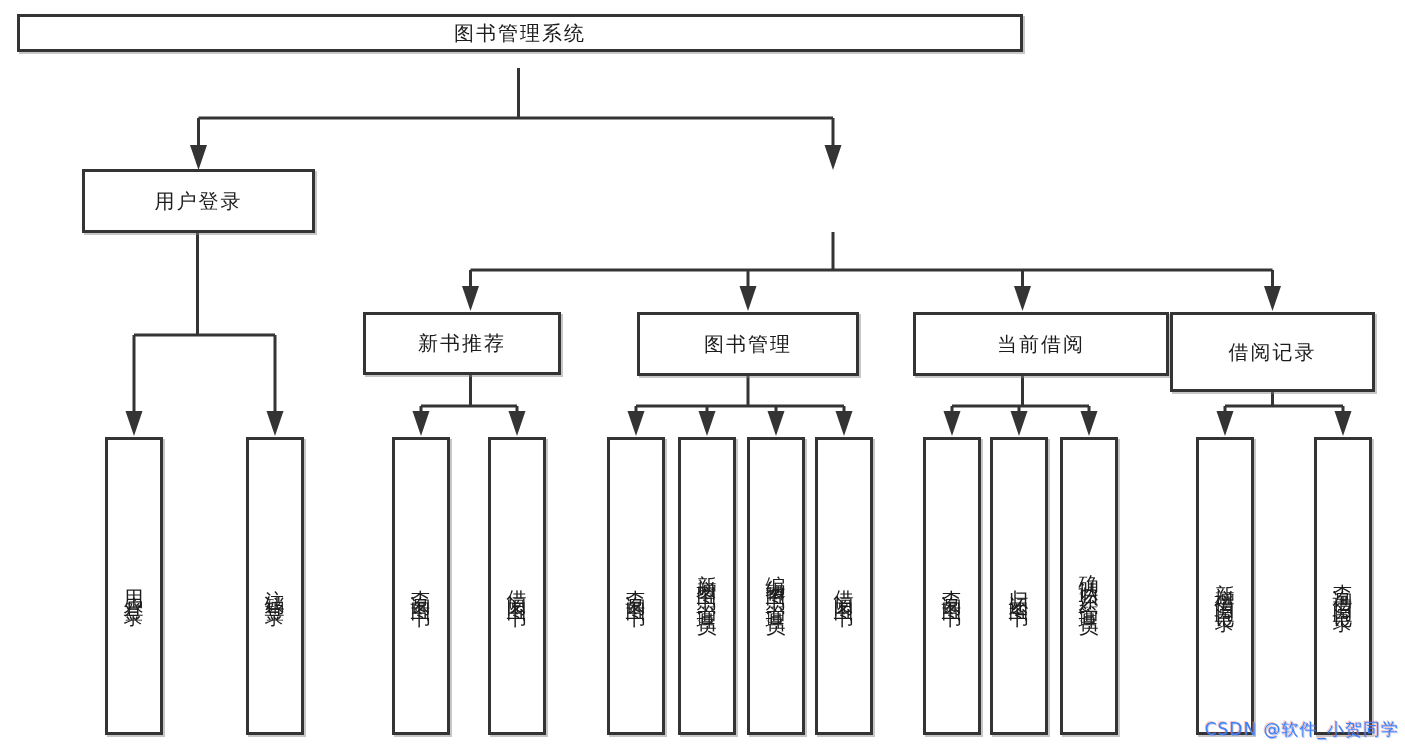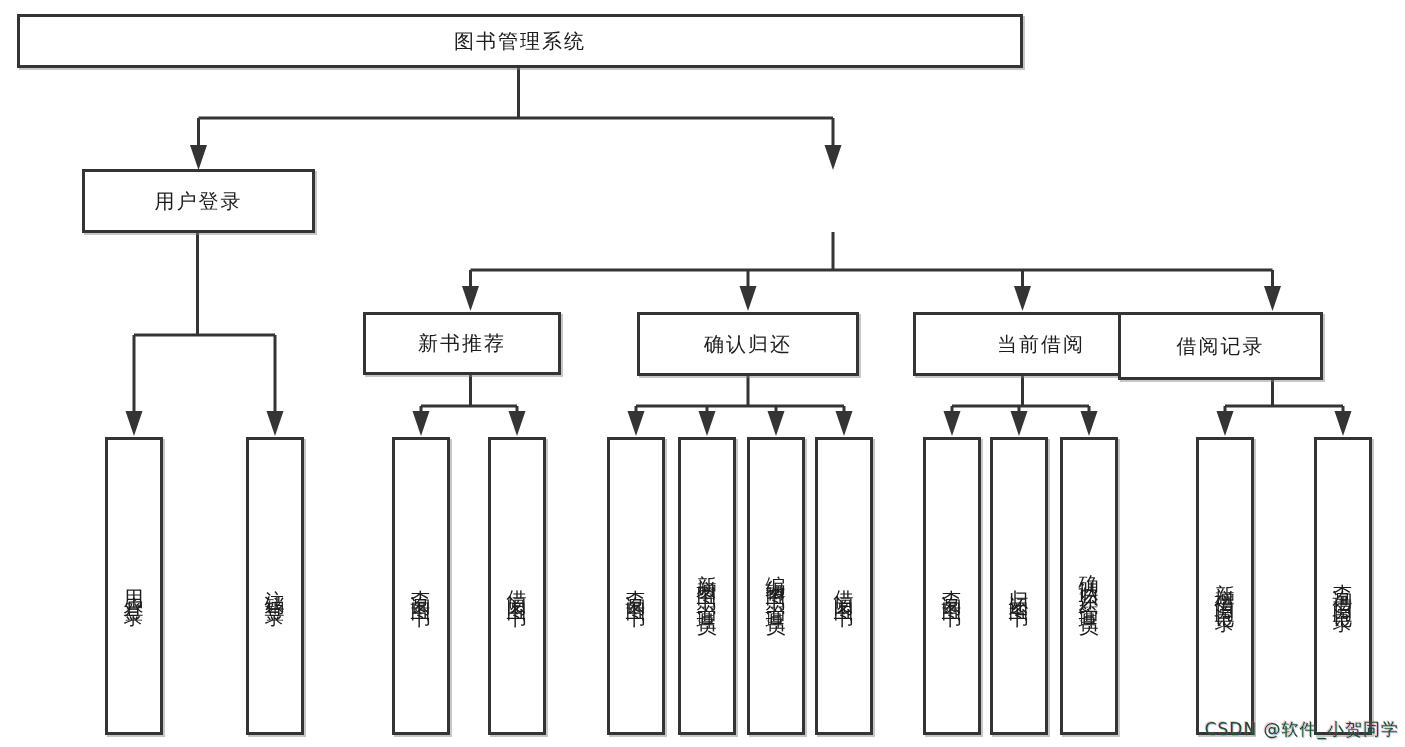--- a/index.html
+++ b/index.html
@@ -38,21 +38,21 @@
     font-size: 20px;
     letter-spacing: 6px;
     line-height: 1;
   }
   .watermark {
     position: absolute;
     right: 6px;
     bottom: 6px;
     font-size: 17px;
     letter-spacing: 1px;
-    color: #14532d;
+    color: #3b82f6;
     text-shadow: -1px -1px 0 rgba(235,90,90,0.35), 1px 1px 0 rgba(90,110,235,0.35);
     white-space: nowrap;
   }
 </style>
 </head>
 <body>
 
 <div class="stage">
 
   <svg class="connector-layer" viewBox="0 0 1405 747" xmlns="http://www.w3.org/2000/svg">
@@ -82,38 +82,38 @@
       <polygon points="767.5,411 784.5,411 776,436"></polygon>
       <polygon points="835.5,411 852.5,411 844,436"></polygon>
       <polygon points="943.5,411 960.5,411 952,436"></polygon>
       <polygon points="1010.5,411 1027.5,411 1019,436"></polygon>
       <polygon points="1080.5,411 1097.5,411 1089,436"></polygon>
       <polygon points="1216.5,411 1233.5,411 1225,436"></polygon>
       <polygon points="1334.5,411 1351.5,411 1343,436"></polygon>
     </g>
   </svg>
 
-  <div class="box" style="left:17px; top:14px; width:1006px; height:54px;">
+  <div class="box" style="left:17px; top:14px; width:1006px; height:38px;">
     <span class="h-label">图书管理系统</span>
   </div>
 
   <div class="box" style="left:82px; top:169px; width:233px; height:64px;">
     <span class="h-label">用户登录</span>
   </div>
 
   <div class="box" style="left:363px; top:312px; width:198px; height:63px;">
     <span class="h-label">新书推荐</span>
   </div>
   <div class="box" style="left:637px; top:312px; width:222px; height:64px;">
-    <span class="h-label">确认归还</span>
+    <span class="h-label">图书管理</span>
   </div>
   <div class="box" style="left:913px; top:312px; width:256px; height:64px;">
     <span class="h-label">当前借阅</span>
   </div>
-  <div class="box" style="left:1118px; top:312px; width:205px; height:68px;">
+  <div class="box" style="left:1170px; top:312px; width:205px; height:80px;">
     <span class="h-label">借阅记录</span>
   </div>
 
   <div class="box leaf" style="left:105px; top:437px; width:58px; height:298px;">用户登录</div>
   <div class="box leaf" style="left:246px; top:437px; width:58px; height:298px;">注销登录</div>
 
   <div class="box leaf" style="left:392px; top:437px; width:58px; height:298px;">查询图书</div>
   <div class="box leaf" style="left:488px; top:437px; width:58px; height:298px;">借阅图书</div>
 
   <div class="box leaf" style="left:607px; top:437px; width:58px; height:298px;">查询图书</div>

